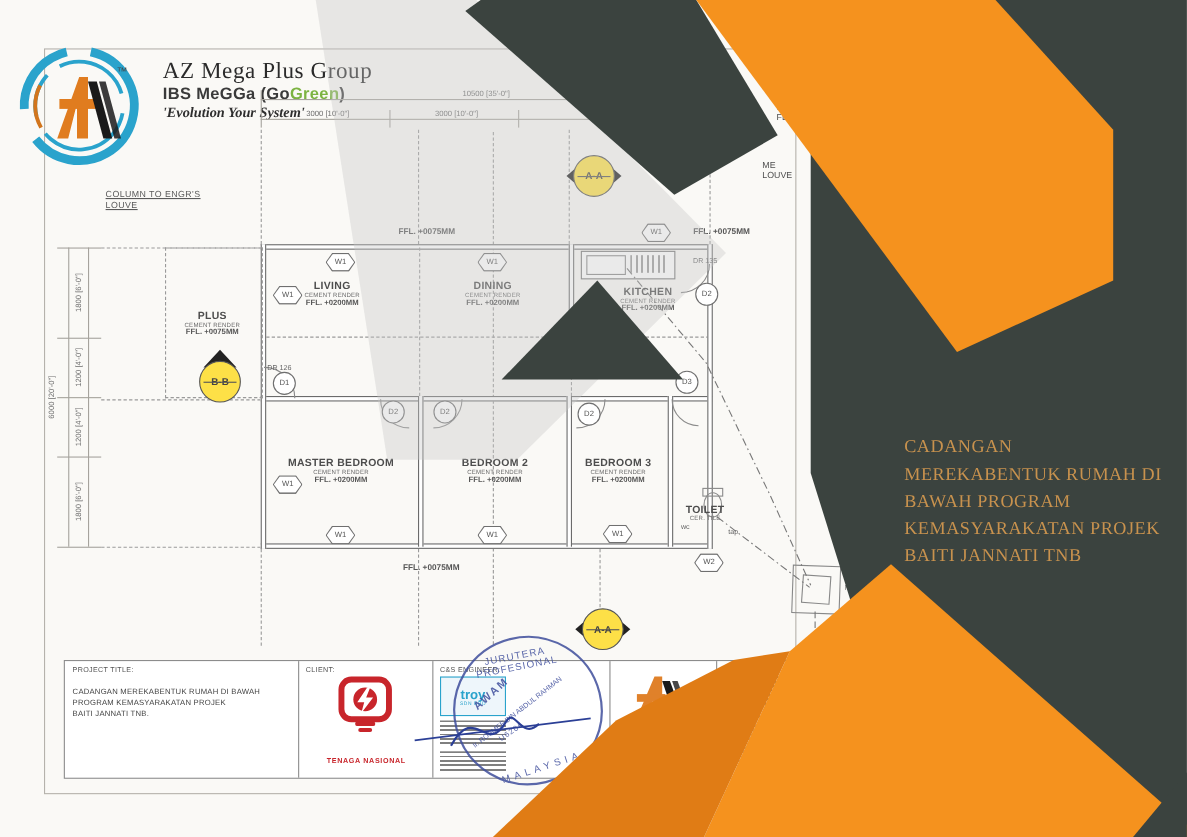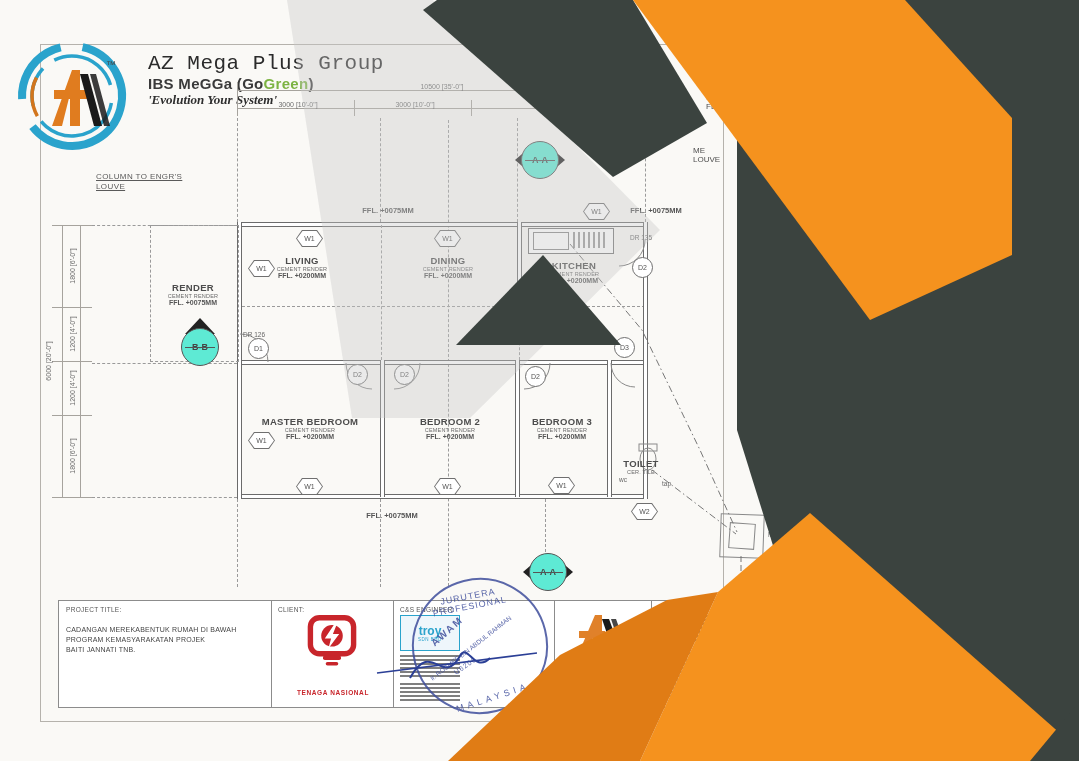--- a/index.html
+++ b/index.html
@@ -31,29 +31,29 @@
   .dim.rot{transform:translate(-50%,-50%) rotate(-90deg);}
   .frag{font-size:8px;color:#4f4f4f;line-height:1.1;white-space:nowrap;}
   .tinytxt{position:absolute;font-size:6.5px;color:#666;white-space:nowrap;}
   
   .tag{position:absolute;display:flex;align-items:center;justify-content:center;}
   .hexo{width:27px;height:17px;background:#6f6f6f;clip-path:polygon(22% 0,78% 0,100% 50%,78% 100%,22% 100%,0 50%);display:flex;align-items:center;justify-content:center;}
   .hexi{width:25px;height:15px;background:#fff;clip-path:polygon(22% 0,78% 0,100% 50%,78% 100%,22% 100%,0 50%);display:flex;align-items:center;justify-content:center;font-size:7px;color:#555;}
   .circ{width:19px;height:19px;border:1px solid #6f6f6f;border-radius:50%;background:#fff;font-size:7px;color:#555;display:flex;align-items:center;justify-content:center;}
   
   .marker{position:absolute;width:42px;height:42px;transform:translate(-50%,-50%);}
-  .marker .mc{position:absolute;inset:2px;border:1.4px solid #555;border-radius:50%;background:#5eead4;
+  .marker .mc{position:absolute;inset:2px;border:1.4px solid #555;border-radius:50%;background:#fde047;
               display:flex;align-items:center;justify-content:center;font-size:9px;font-weight:600;color:#444;}
   .marker .mc:after{content:"";position:absolute;left:3px;right:3px;top:50%;border-top:1px solid #555;}
   .marker .mkl,.marker .mkr,.marker .mkt{position:absolute;width:0;height:0;}
   .mkl{left:-4px;top:9px;border-top:12px solid transparent;border-bottom:12px solid transparent;border-right:14px solid #222;}
   .mkr{right:-4px;top:9px;border-top:12px solid transparent;border-bottom:12px solid transparent;border-left:14px solid #222;}
   .mkt{left:6px;top:-8px;border-left:15px solid transparent;border-right:15px solid transparent;border-bottom:16px solid #222;}
   
-  .hdr-company{font-family:Liberation Mono, monospace;font-size:21px;color:#2b2b2b;letter-spacing:.5px;}
+  .hdr-company{font-family:Liberation Serif, serif;font-size:21px;color:#2b2b2b;letter-spacing:.5px;}
   .hdr-brand{font-size:15px;font-weight:800;color:#3a3a3a;letter-spacing:.3px;}
   .hdr-brand .go{color:#3a3a3a;} .hdr-brand .green{color:var(--green);}
   .hdr-tag{font-family:"Liberation Serif",serif;font-style:italic;font-weight:700;font-size:13px;color:#2e2e2e;}
   
   .tb-label{font-size:6.5px;color:#555;letter-spacing:.3px;}
   .tb-text{font-size:7px;color:#444;line-height:1.45;letter-spacing:.2px;}
   .tnb-name{font-size:6.5px;font-weight:700;color:var(--tnb-red);letter-spacing:.6px;text-align:center;}
   .bars{background:repeating-linear-gradient(#555 0 1.6px,transparent 1.6px 4px);opacity:.75;}
   .bars.lt{opacity:.5;}
   .eng-logo{border:1px solid var(--brand-blue);background:#eef6fb;display:flex;flex-direction:column;align-items:center;justify-content:center;}
@@ -214,35 +214,35 @@
       <div class="tag circ" style="left: 394px; top: 364px;">D2</div>
       <div class="tag circ" style="left: 525px; top: 366px;">D2</div>
       <div class="tag circ" style="left: 632px; top: 257px;">D2</div>
       <div class="tag circ" style="left: 614px; top: 337px;">D3</div>
       <div class="tinytxt" style="left: 243px; top: 331px;">DR 126</div>
       <div class="tinytxt" style="left: 630px; top: 234px;">DR 135</div>
       <div class="tinytxt" style="left: 619px; top: 476px;">wc</div>
       <div class="tinytxt" style="left: 662px; top: 480px;">tap</div>
       <div class="tinytxt" style="left: 768px; top: 531px;">MH1</div>
       <div class="abs room" style="left: 193px; top: 282px;">
-        <div class="rn">RENDER</div>
+        <div class="rn">PLUS</div>
         <div class="rs">CEMENT RENDER</div>
         <div class="rl">FFL. +0075MM</div>
       </div>
       <div class="abs room" style="left: 302px; top: 255px;">
         <div class="rn">LIVING</div>
         <div class="rs">CEMENT RENDER</div>
         <div class="rl">FFL. +0200MM</div>
       </div>
       <div class="abs room" style="left: 448px; top: 255px;">
         <div class="rn">DINING</div>
         <div class="rs">CEMENT RENDER</div>
         <div class="rl">FFL. +0200MM</div>
       </div>
-      <div class="abs room" style="left: 574px; top: 260px;">
+      <div class="abs room" style="left: 589px; top: 260px;">
         <div class="rn">KITCHEN</div>
         <div class="rs">CEMENT RENDER</div>
         <div class="rl">FFL. +0200MM</div>
       </div>
       <div class="abs room" style="left: 310px; top: 416px;">
         <div class="rn">MASTER BEDROOM</div>
         <div class="rs">CEMENT RENDER</div>
         <div class="rl">FFL. +0200MM</div>
       </div>
       <div class="abs room" style="left: 450px; top: 416px;">
@@ -371,15 +371,16 @@
     <polygon class="f-charcoal" points="737,95 870,0 1079,0 1079,761 1000,761 790,600 737,430"></polygon>
     <polygon class="f-charcoal" points="423,10 437,0 633,0 707,123 613,177"></polygon>
     <polygon class="f-charcoal" points="543,255 621,345 456,345"></polygon>
     <polygon class="f-orange" points="633,0 905,0 1012,118 1012,255 870,320"></polygon>
     <polygon class="f-orange" points="810,513 1079,750 1079,761 640,761 718,592"></polygon>
     <polygon class="f-orange2" points="667,600 718,592 640,761 448,761 560,655"></polygon>
     <polygon class="f-charcoal" points="1030,761 1079,702 1079,761"></polygon>
   </svg>
 
   <div class="abs" style="left:822px;top:388px;">
+    <div class="panel-sub" style="margin-top:6px;">CADANGAN MEREKABENTUK RUMAH DI BAWAH PROGRAM KEMASYARAKATAN PROJEK BAITI JANNATI TNB</div>
   </div>
 
 </div>
 
 </body></html>

